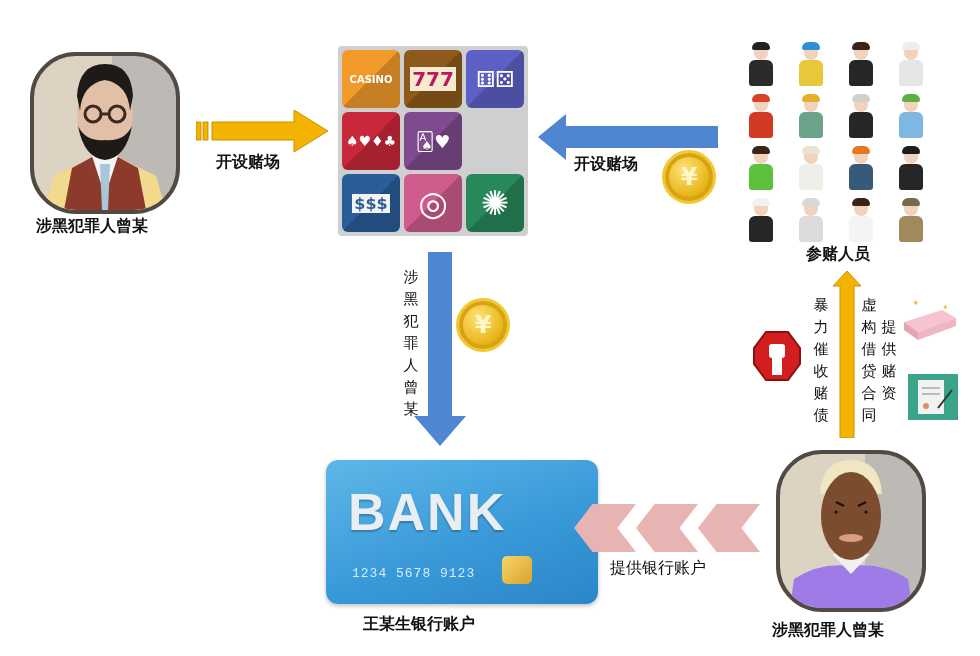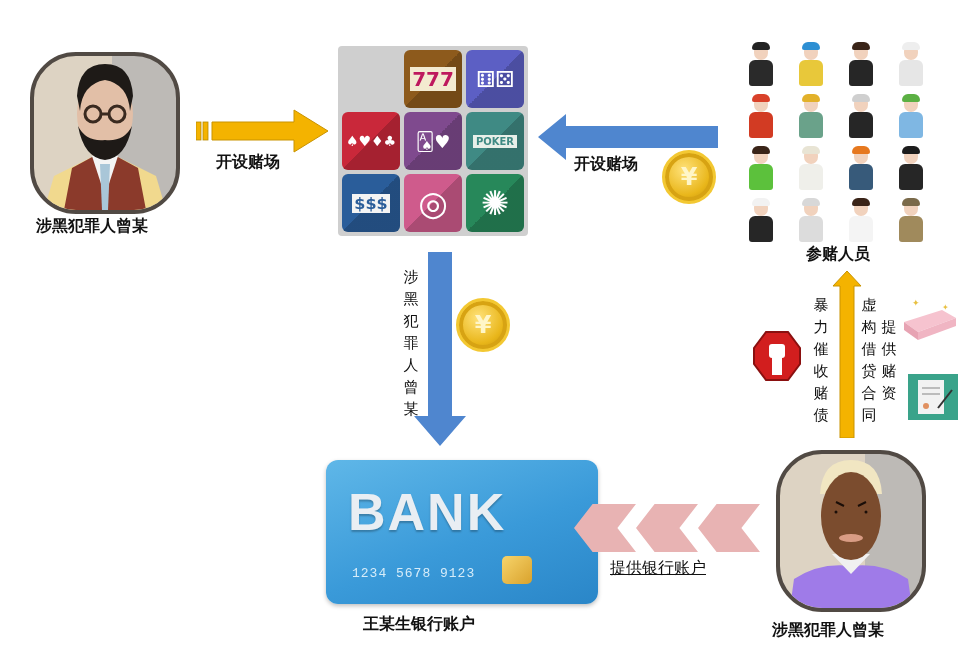--- a/index.html
+++ b/index.html
@@ -46,39 +46,39 @@
 <div class="abs" style="left:196px;top:108px;">
   <svg width="136" height="48" viewBox="0 0 136 48">
     <rect x="0" y="14" width="5" height="18" fill="#f4b300" stroke="#b88a00" stroke-width="0.8"></rect>
     <rect x="7" y="14" width="5" height="18" fill="#f4b300" stroke="#b88a00" stroke-width="0.8"></rect>
     <path d="M16 14 L98 14 L98 2 L132 23 L98 44 L98 32 L16 32 Z" fill="#f4b300" stroke="#c99300" stroke-width="1"></path>
   </svg>
 </div>
 <div class="abs label" style="left:216px;top:152px;">开设赌场</div>
 
 <div class="abs" style="left:338px;top:46px;width:190px;height:190px;background:#cfcfcf;border-radius:4px;">
+  <div class="tile" style="left:4px;top:4px;background:#f19a2a;font-size:10px;">
+      <div class="sh"></div>
+      <span>CASINO</span>
+    </div>
   <div class="tile" style="left:66px;top:4px;background:#8d5a1c;font-size:20px;">
       <div class="sh"></div>
       <span style="background:#f3ead0;color:#be185d;padding:0 2px;">777</span>
     </div>
   <div class="tile" style="left:128px;top:4px;background:#5c5fc4;font-size:22px;">
       <div class="sh"></div>
       <span>⚅⚄</span>
     </div>
   <div class="tile" style="left:4px;top:66px;background:#c9283a;font-size:14px;">
       <div class="sh"></div>
       <span>♠♥♦♣</span>
     </div>
   <div class="tile" style="left:66px;top:66px;background:#7f4a8e;font-size:18px;">
       <div class="sh"></div>
       <span>🂡♥</span>
-    </div>
-  <div class="tile" style="left:128px;top:66px;background:#3f8a84;font-size:10px;">
-      <div class="sh"></div>
-      <span style="background:#e8efe9;color:#3f8a84;padding:1px 3px;">POKER</span>
     </div>
   <div class="tile" style="left:4px;top:128px;background:#2a5d9a;font-size:16px;">
       <div class="sh"></div>
       <span style="background:#f4f4f4;color:#2a5d9a;padding:0 2px;">$$$</span>
     </div>
   <div class="tile" style="left:66px;top:128px;background:#cf5b8c;font-size:34px;">
       <div class="sh"></div>
       <span>◎</span>
     </div>
   <div class="tile" style="left:128px;top:128px;background:#27885a;font-size:34px;">
@@ -233,21 +233,21 @@
   <div class="abs" style="left:26px;top:106px;font-size:13px;color:#d6ecf9;letter-spacing:1px;font-family:'Liberation Mono',monospace;">1234 5678 9123</div>
   <div class="abs" style="left:176px;top:96px;width:30px;height:28px;border-radius:5px;background:linear-gradient(135deg,#f7d46b,#d9a22c);"></div>
 </div>
 <div class="abs label" style="left:363px;top:614px;">王某生银行账户</div>
 
 <div class="abs" style="left:574px;top:504px;width:186px;height:48px;">
   <div class="chev" style="left:0;"></div>
   <div class="chev" style="left:62px;"></div>
   <div class="chev" style="left:124px;"></div>
 </div>
-<div class="abs" style="left:610px;top:558px;font-size:16px;color:#111;white-space:nowrap;text-decoration:underline;">提供银行账户</div>
+<div class="abs" style="left:610px;top:558px;font-size:16px;color:#111;white-space:nowrap;">提供银行账户</div>
 
 <div class="abs avatar" style="left:776px;top:450px;width:142px;height:154px;background:linear-gradient(90deg,#ddd3c3 0%,#ddd3c3 60%,#bdbab6 60%);">
   <svg width="142" height="154" viewBox="0 0 142 154">
     <path d="M10 154 L14 125 Q40 108 71 112 Q102 108 128 125 L132 154 Z" fill="#9f7be8"></path>
     <path d="M52 100 L71 120 L90 100 Z" fill="#f0f0f0"></path>
     <path d="M40 40 Q42 6 71 6 Q100 6 102 40 Z" fill="#f1e6c2"></path>
     <ellipse cx="71" cy="62" rx="30" ry="44" fill="#7b4c2e"></ellipse>
     <path d="M56 48 L64 52 M86 48 L78 52" stroke="#1a0e08" stroke-width="2"></path>
     <circle cx="56" cy="58" r="1.5" fill="#1a0e08"></circle>
     <circle cx="86" cy="58" r="1.5" fill="#1a0e08"></circle>

